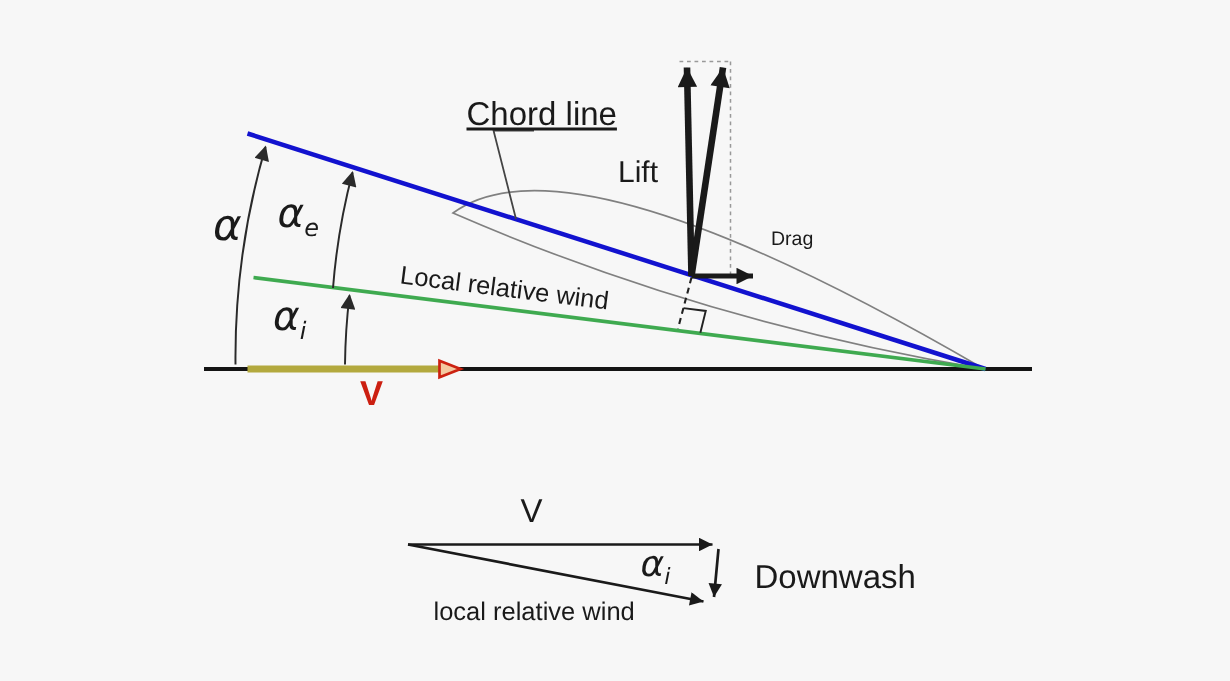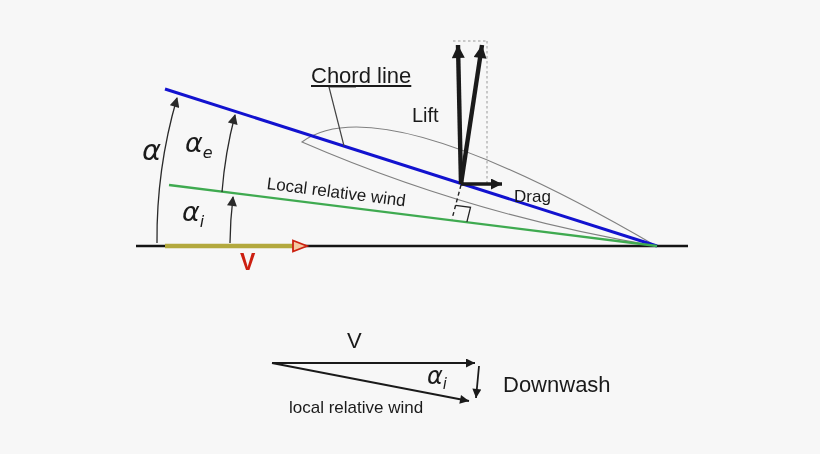--- a/index.html
+++ b/index.html
@@ -61,21 +61,21 @@
 
     <path d="M272,363 L475,363" stroke="#1a1a1a" stroke-width="1.8" fill="none" marker-end="url(#ah-slim)"></path>
     <path d="M272,363 L469,401" stroke="#1a1a1a" stroke-width="1.8" fill="none" marker-end="url(#ah-slim)"></path>
     <path d="M479,366 L476,398" stroke="#1a1a1a" stroke-width="1.8" fill="none" marker-end="url(#ah-slim)"></path>
   </svg>
 
   <div class="lbl" style="left:311px;top:65px;font-size:22px;text-decoration:underline;">Chord line</div>
 
   <div class="lbl" style="left:412px;top:105px;font-size:20px;">Lift</div>
 
-  <div class="lbl" style="left:514px;top:152px;font-size:17px;margin-top:36px;">Drag</div>
+  <div class="lbl" style="left:514px;top:152px;font-size:13px;">Drag</div>
 
   <div class="lbl" style="left:268px;top:175px;font-size:17px;transform:rotate(7.2deg);transform-origin:left top;">Local relative wind</div>
 
   <div class="lbl greek" style="left:142px;top:136px;font-size:29px;">α</div>
 
   <div class="lbl" style="left:185px;top:129px;">
     <span class="greek" style="font-size:27px;">α</span><span class="sub" style="font-size:16px;vertical-align:-6px;">e</span>
   </div>
 
   <div class="lbl" style="left:182px;top:198px;">

